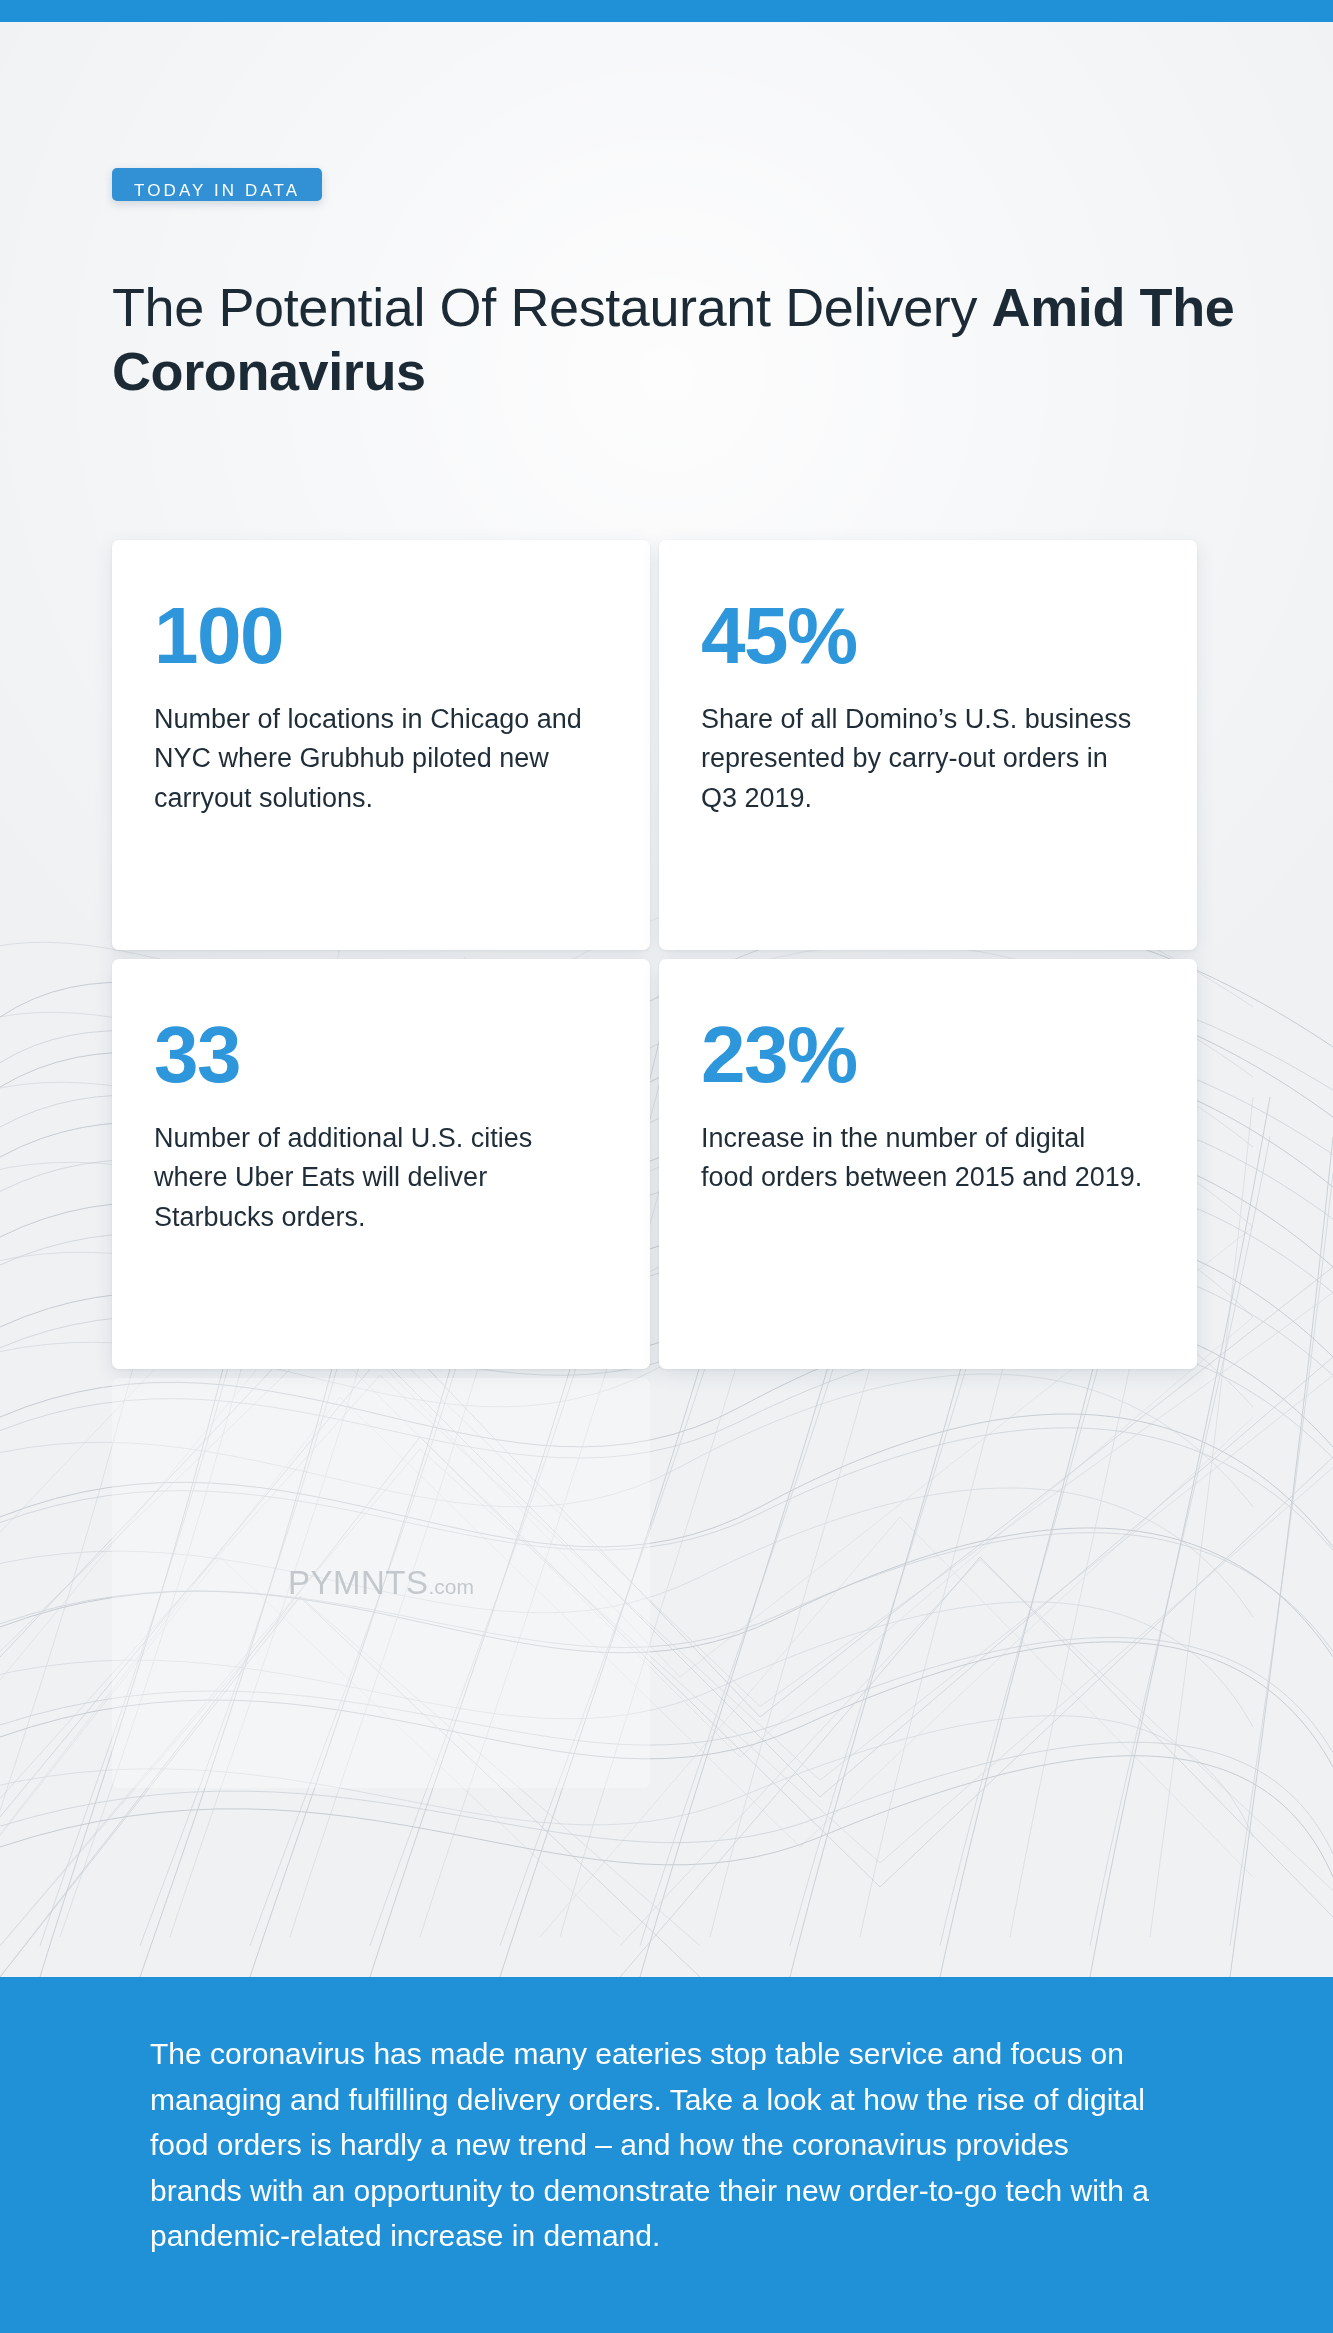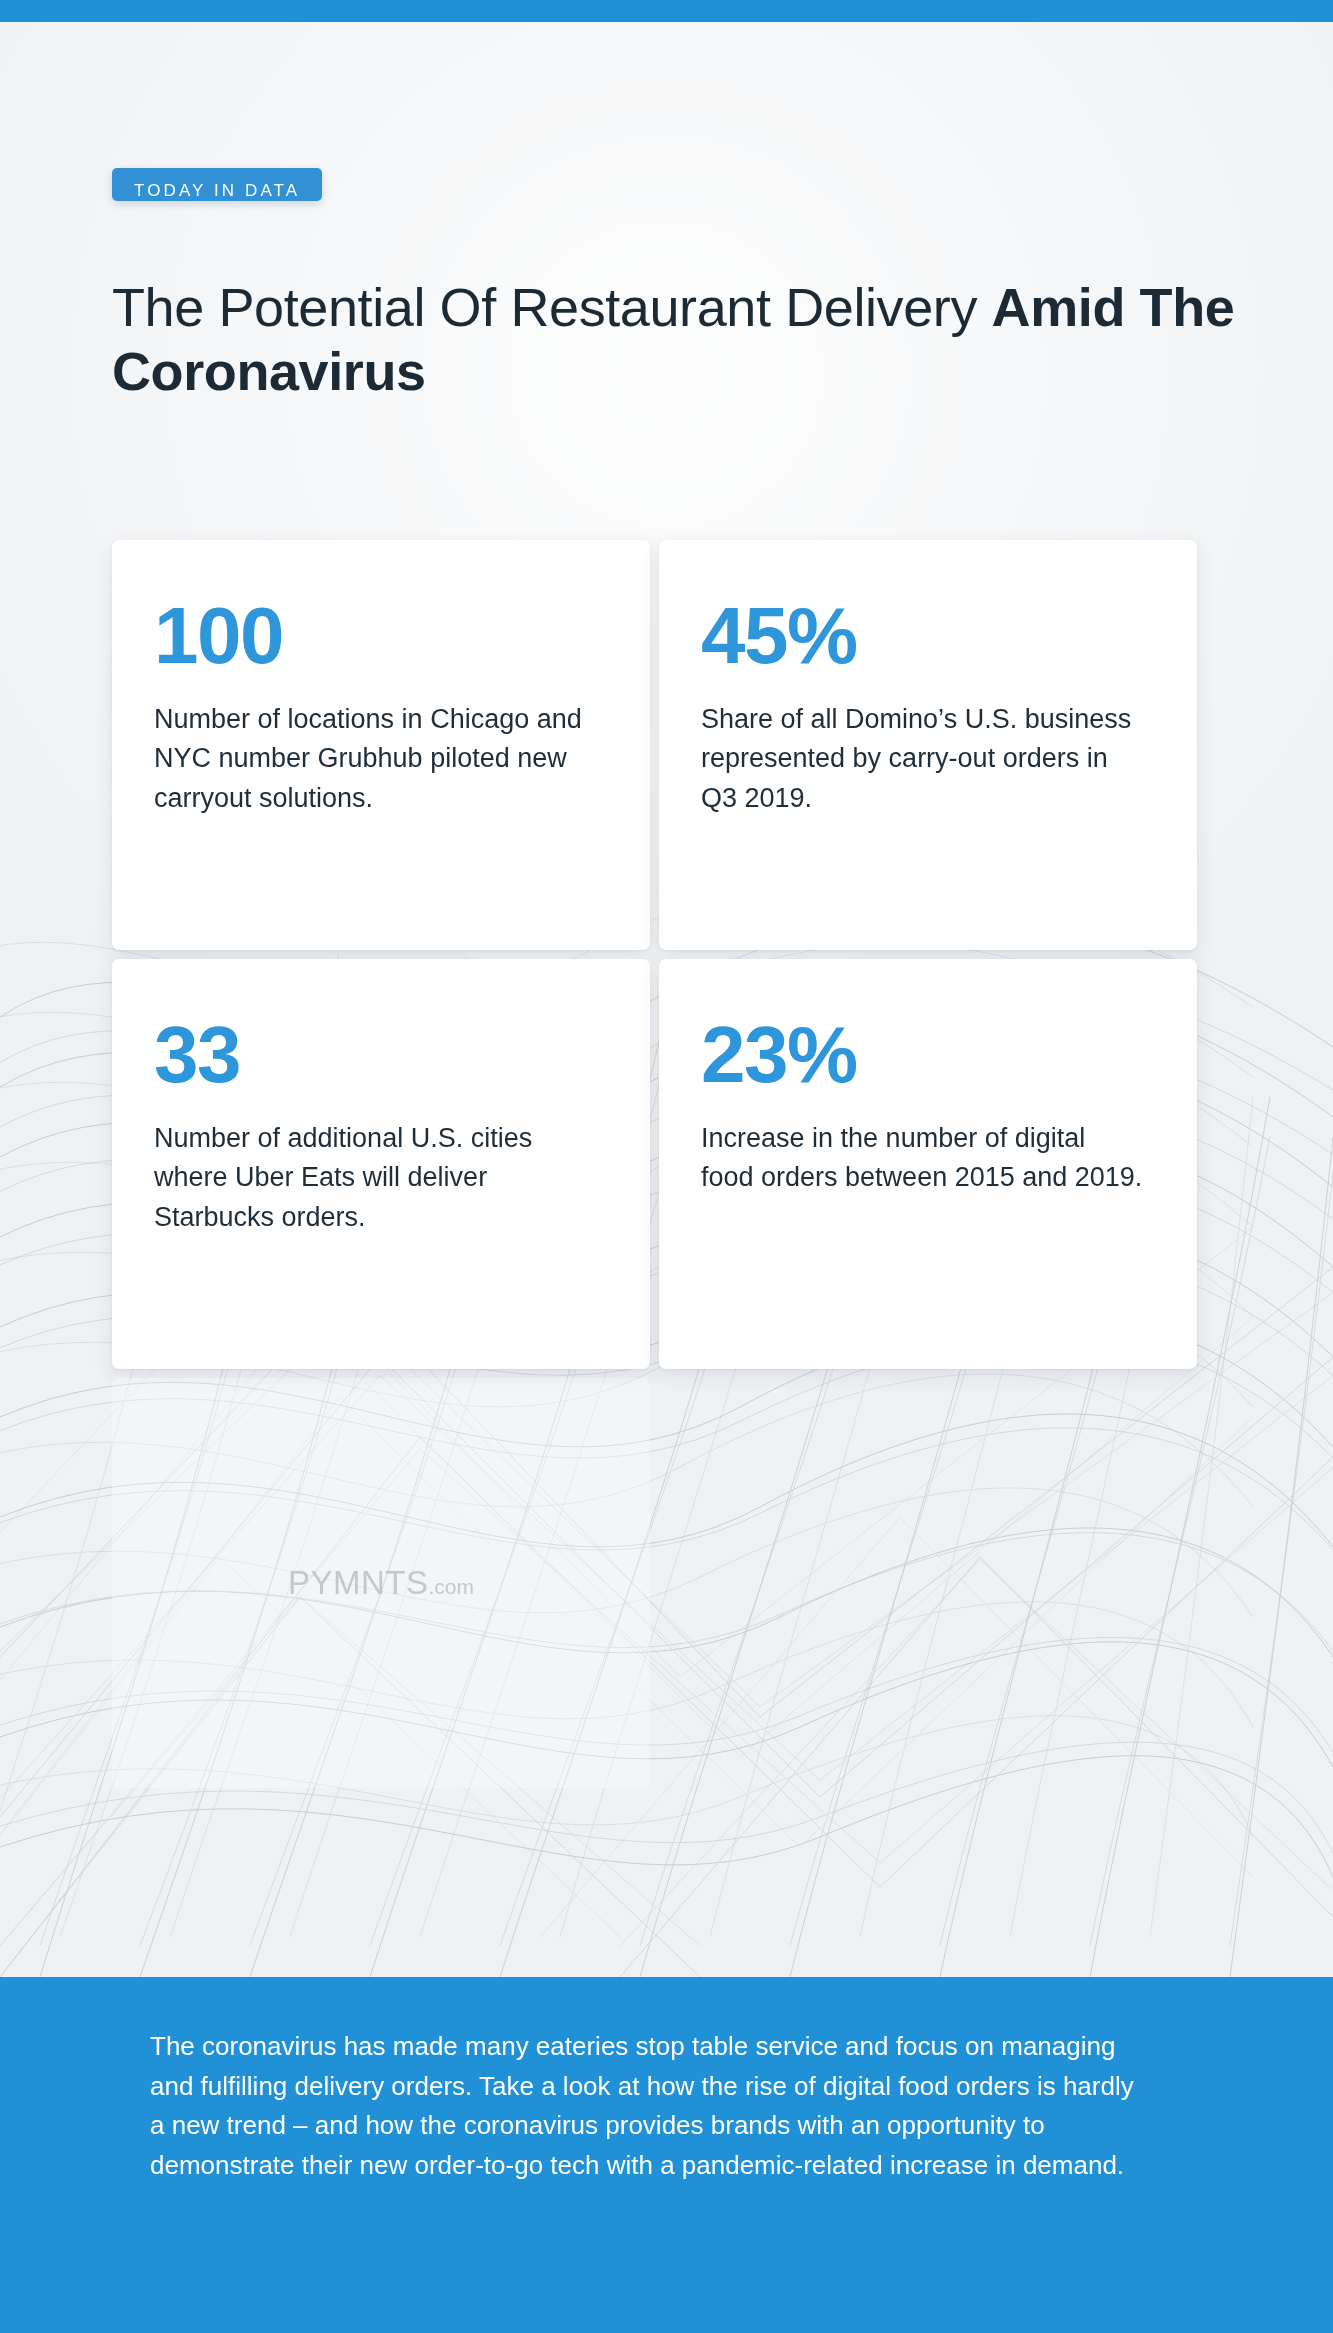--- a/index.html
+++ b/index.html
@@ -179,21 +179,21 @@
     width: 100%;
     height: 338px;
     background: #2191d7;
   }
   .footer-text {
     position: absolute;
     left: 150px;
     top: 24px;
     width: 1000px;
     color: #ffffff;
-    font-size: 26px;
+    font-size: 30px;
     line-height: 1.52;
     font-weight: 400;
     font-stretch: condensed;
   }
 </style>
 </head>
 <body>
 
 <div class="page">
 
@@ -254,21 +254,21 @@
     <div class="content">
 
       <div class="badge">TODAY IN DATA</div>
 
       <h1 class="headline"><span class="light">The Potential Of Restaurant Delivery </span><span class="strong">Amid The Coronavirus</span></h1>
 
       <div class="grid">
 
         <div class="card">
           <div class="stat">100</div>
-          <div class="desc">Number of locations in Chicago and NYC number Grubhub piloted new carryout solutions.</div>
+          <div class="desc">Number of locations in Chicago and NYC where Grubhub piloted new carryout solutions.</div>
         </div>
 
         <div class="card">
           <div class="stat">45%</div>
           <div class="desc">Share of all Domino’s U.S. business represented by carry-out orders in Q3 2019.</div>
         </div>
 
 
         <div class="card">
           <div class="stat">33</div>

